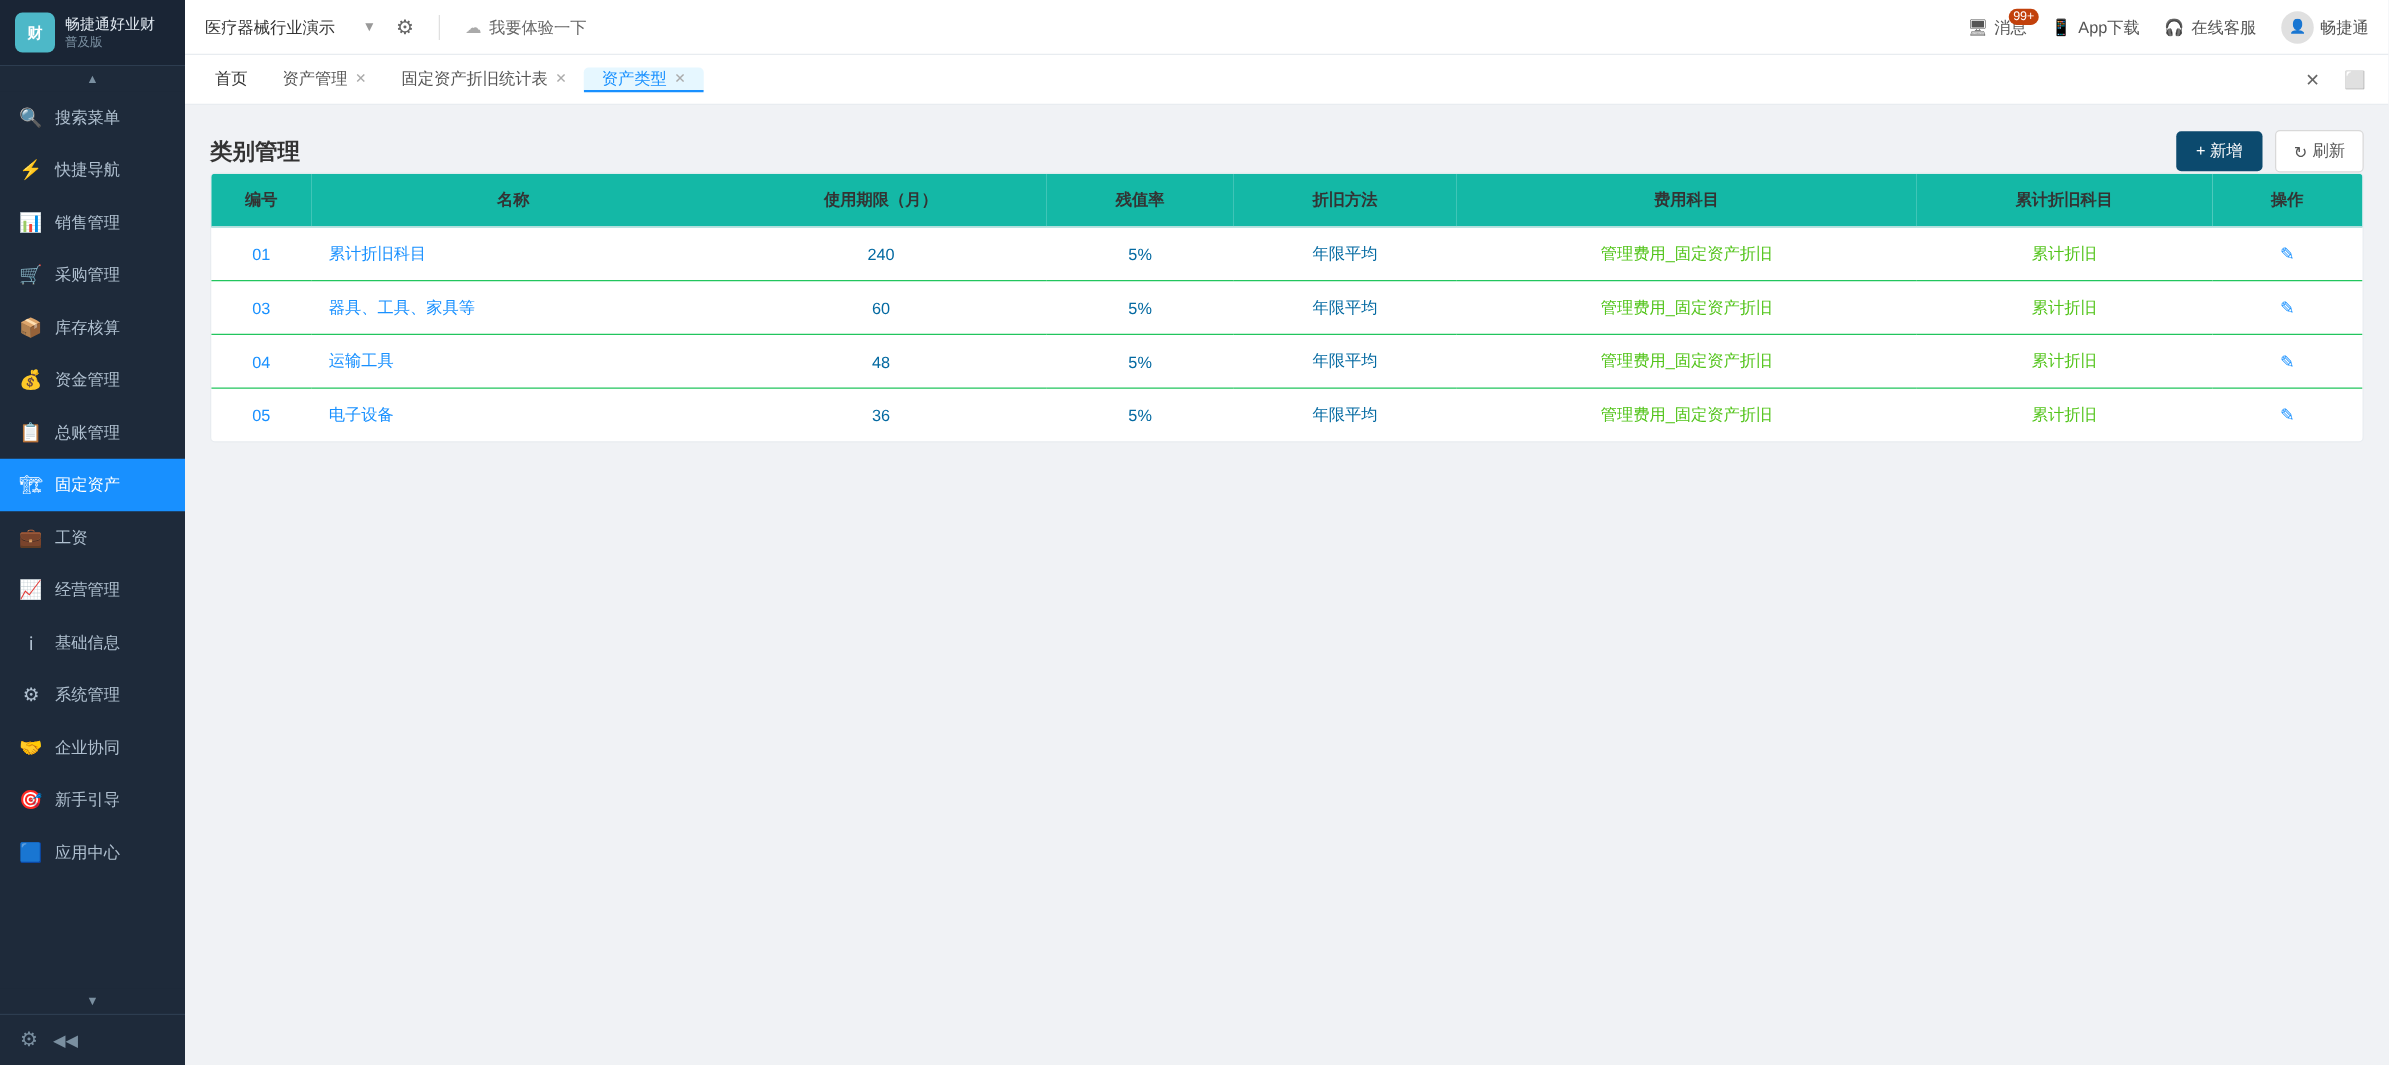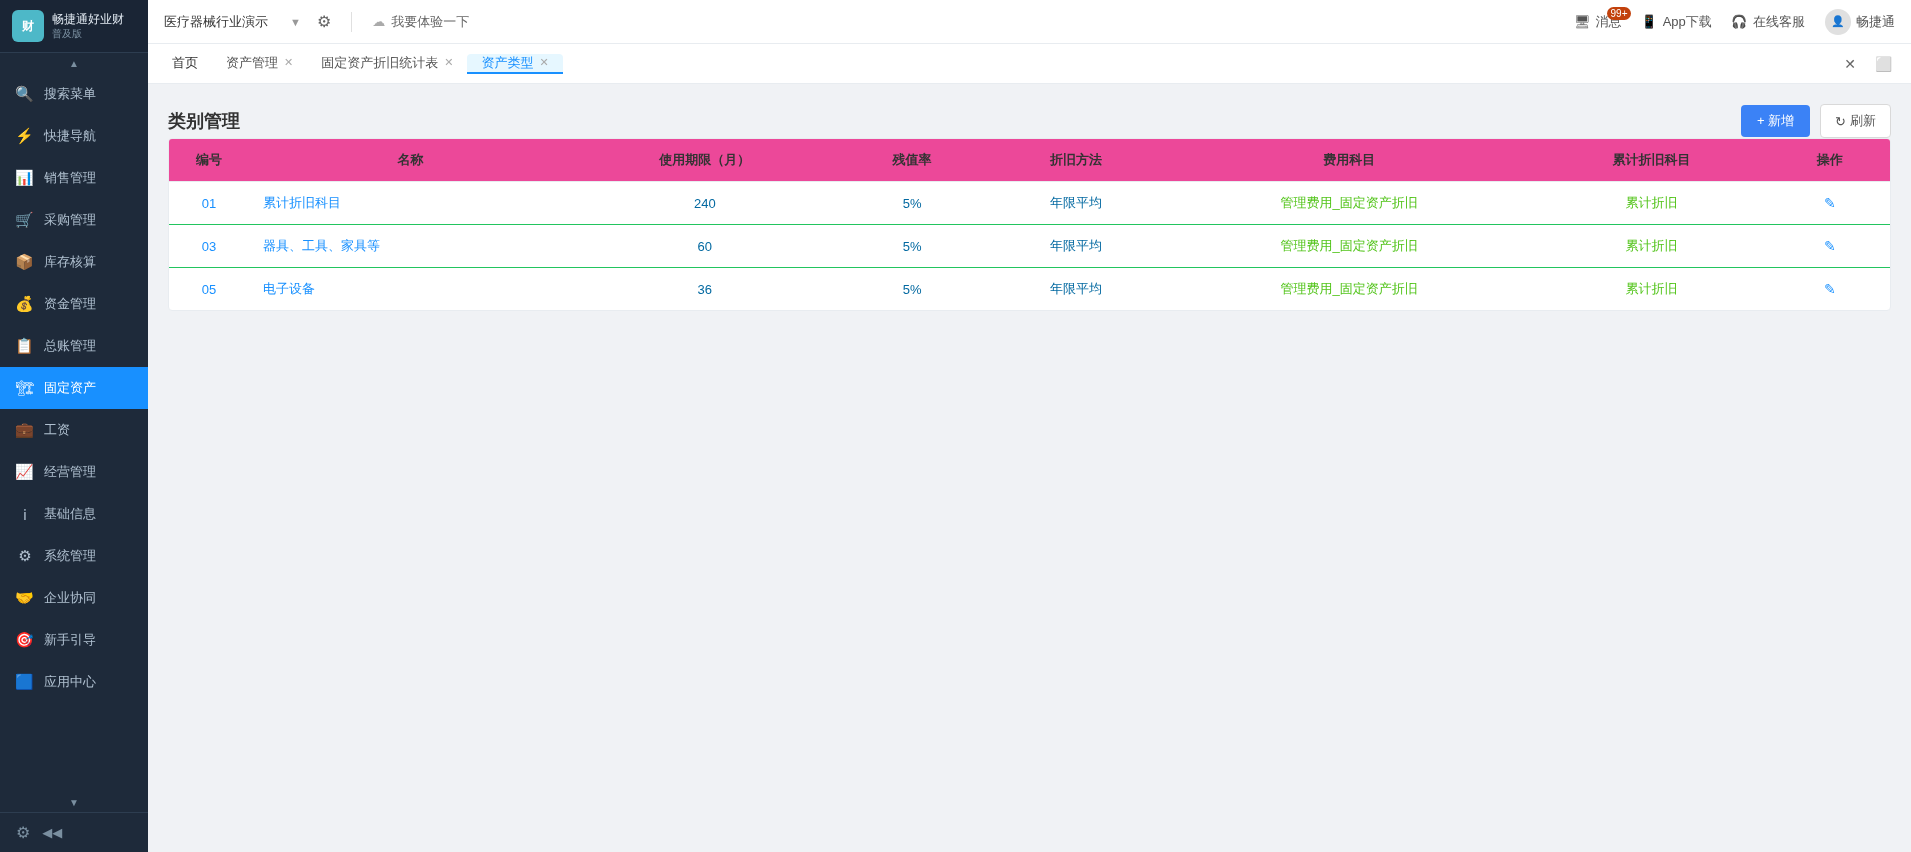--- a/index.html
+++ b/index.html
@@ -214,21 +214,21 @@
 
     .page-header {
       display: flex;
       align-items: center;
       justify-content: space-between;
     }
     .page-title { font-size: 18px; font-weight: 600; color: #333; }
 
     .header-actions { display: flex; gap: 10px; align-items: center; }
     .btn-new {
-      background: #3b82f6;
+      background: #0c4a6e;
       color: white;
       border: none;
       padding: 7px 16px;
       border-radius: 4px;
       cursor: pointer;
       font-size: 13px;
       display: flex;
       align-items: center;
       gap: 4px;
     }
@@ -251,21 +251,21 @@
       border-radius: 4px;
       overflow: hidden;
       border: 1px solid #e8ecf0;
     }
     table {
       width: 100%;
       border-collapse: collapse;
       font-size: 13px;
     }
     thead th {
-      background: #ec4899;
+      background: #14b8a6;
       padding: 12px 14px;
       text-align: center;
       font-weight: 600;
       color: #333;
       border-bottom: 1px solid #e8ecf0;
       white-space: nowrap;
     }
     thead th:first-child { width: 80px; }
     tbody tr { border-bottom: 1px solid #22c55e; }
     tbody tr:last-child { border-bottom: none; }
@@ -458,20 +458,30 @@
     <td style="color:#1890ff;">03</td>
     <td class="name-cell">器具、工具、家具等</td>
     <td>60</td>
     <td>5%</td>
     <td>年限平均</td>
     <td class="expense-cell">管理费用_固定资产折旧</td>
     <td class="accum-cell">累计折旧</td>
     <td class="edit-cell">✎</td>
   </tr>
             <tr>
+    <td style="color:#1890ff;">04</td>
+    <td class="name-cell">运输工具</td>
+    <td>48</td>
+    <td>5%</td>
+    <td>年限平均</td>
+    <td class="expense-cell">管理费用_固定资产折旧</td>
+    <td class="accum-cell">累计折旧</td>
+    <td class="edit-cell">✎</td>
+  </tr>
+            <tr>
     <td style="color:#1890ff;">05</td>
     <td class="name-cell">电子设备</td>
     <td>36</td>
     <td>5%</td>
     <td>年限平均</td>
     <td class="expense-cell">管理费用_固定资产折旧</td>
     <td class="accum-cell">累计折旧</td>
     <td class="edit-cell">✎</td>
   </tr>
           </tbody>

